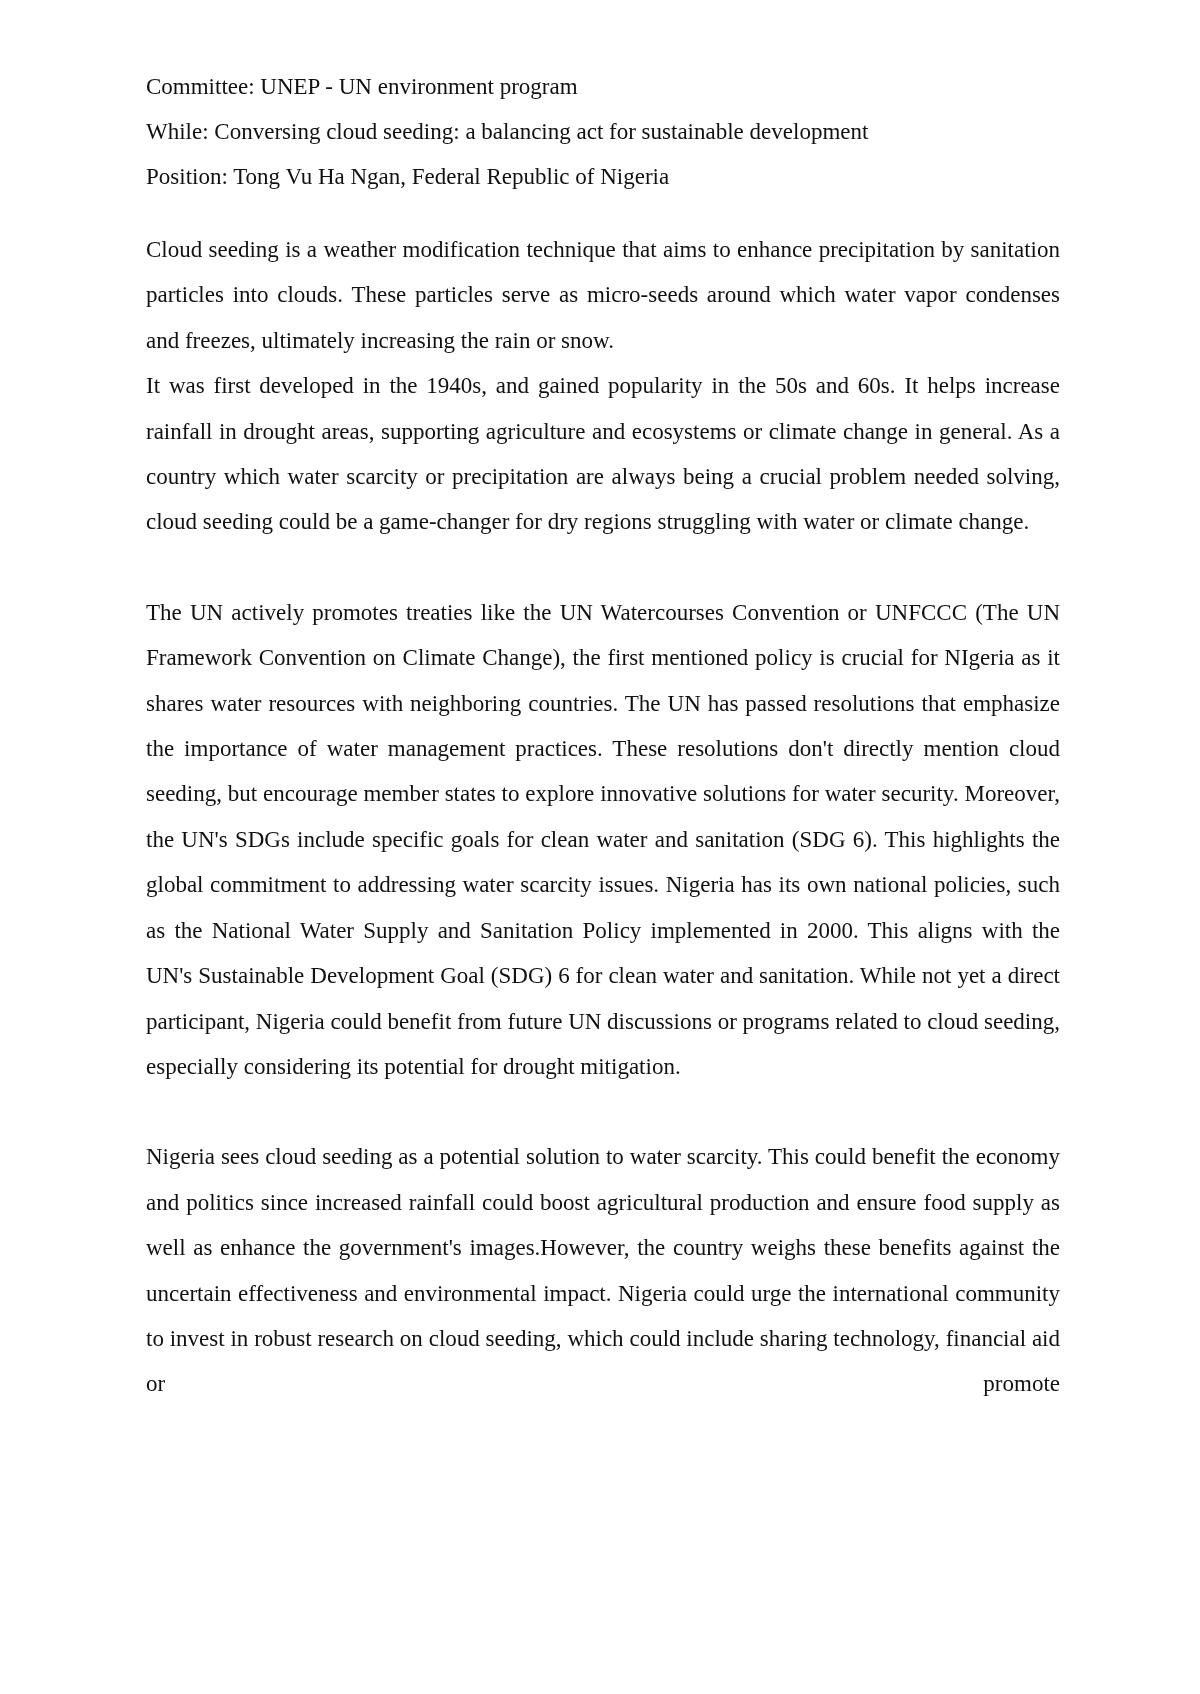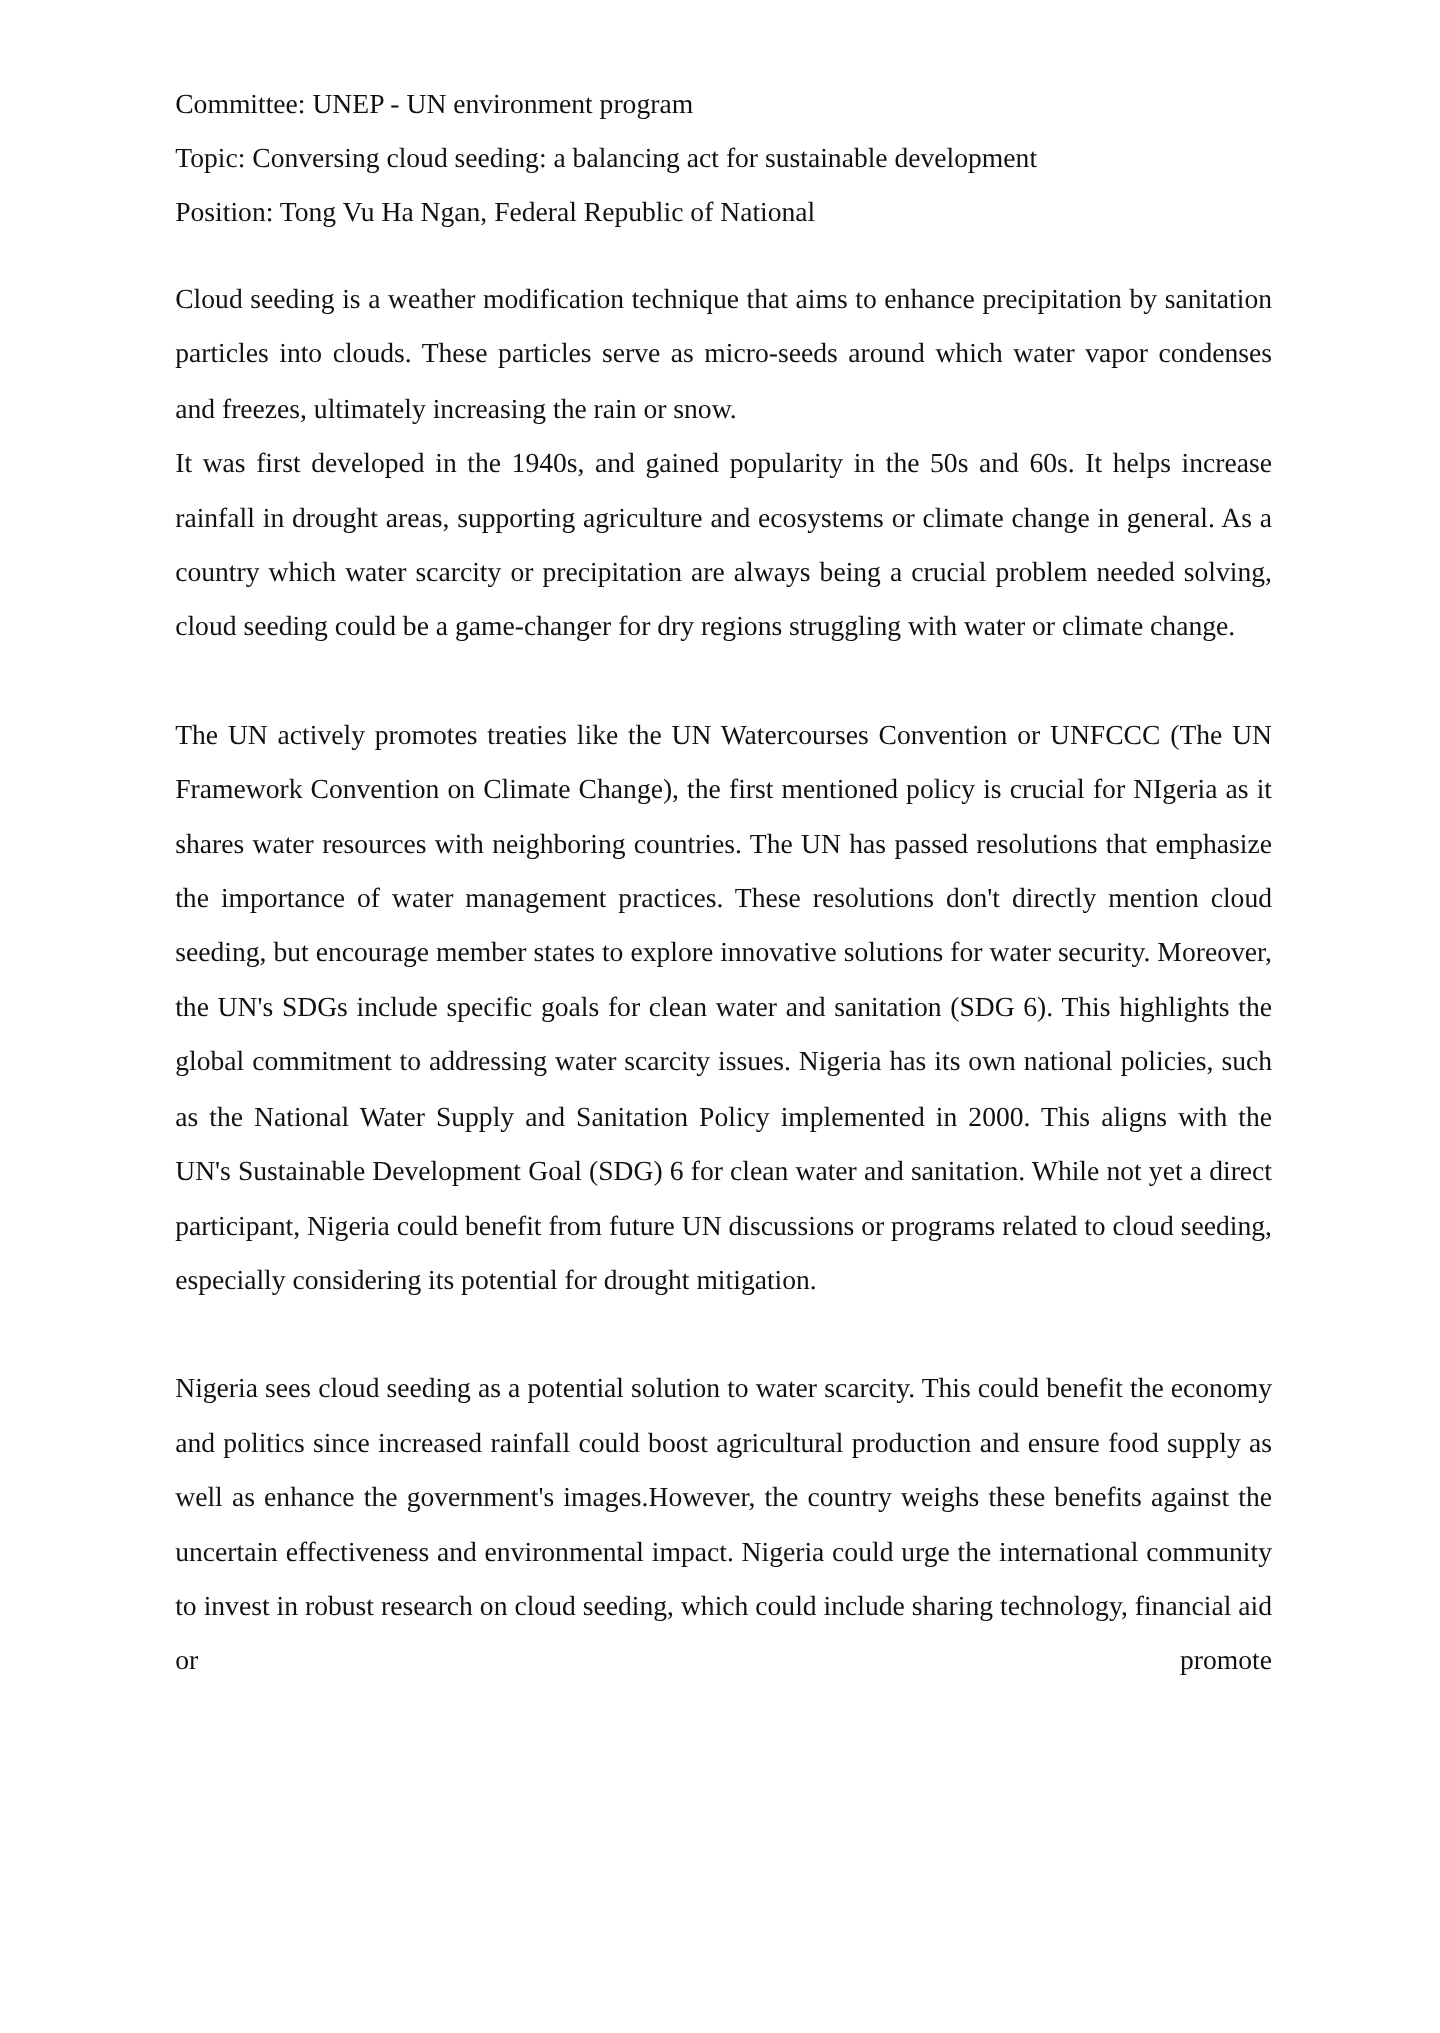--- a/index.html
+++ b/index.html
@@ -42,22 +42,22 @@
     .gap {
       height: 45px;
     }
   </style>
 </head>
 <body>
 
 <div class="page">
   <div class="header-block">
     <p class="header-line">Committee: UNEP - UN environment program</p>
-    <p class="header-line">Topic: Conversing cloud seeding: a balancing act for sustainable development</p>
-    <p class="header-line">Position: Tong Vu Ha Ngan, Federal Republic of National</p>
+    <p class="header-line">While: Conversing cloud seeding: a balancing act for sustainable development</p>
+    <p class="header-line">Position: Tong Vu Ha Ngan, Federal Republic of Nigeria</p>
   </div>
 
   <p class="para para-last-left">Cloud seeding is a weather modification technique that aims to enhance precipitation by sanitation particles into clouds. These particles serve as micro-seeds around which water vapor condenses and freezes, ultimately increasing the rain or snow.</p>
   <p class="para para-last-left">It was first developed in the 1940s, and gained popularity in the 50s and 60s. It helps increase rainfall in drought  areas, supporting agriculture and ecosystems or climate change in general. As a country which water scarcity or precipitation are always being a crucial problem needed solving, cloud seeding could be a game-changer for dry regions struggling with water or climate change.</p>
 
   <div class="gap"></div>
 
   <p class="para para-last-left">The UN actively promotes treaties like the UN Watercourses Convention or UNFCCC (The UN Framework Convention on Climate Change), the first mentioned policy is crucial for NIgeria as it shares water resources with neighboring countries. The UN has passed resolutions that emphasize the importance of water management practices. These resolutions don't directly mention cloud seeding, but encourage member states to explore innovative solutions for water security. Moreover, the UN's SDGs include specific goals for clean water and sanitation (SDG 6). This highlights the global commitment to addressing water scarcity issues. Nigeria has its own national policies, such as the National Water Supply and Sanitation Policy implemented in 2000. This aligns with the UN's Sustainable Development Goal (SDG) 6 for clean water and sanitation. While not yet a direct participant, Nigeria could benefit from future UN discussions or programs related to cloud seeding, especially considering its potential for drought mitigation.</p>
 
   <div class="gap"></div>

